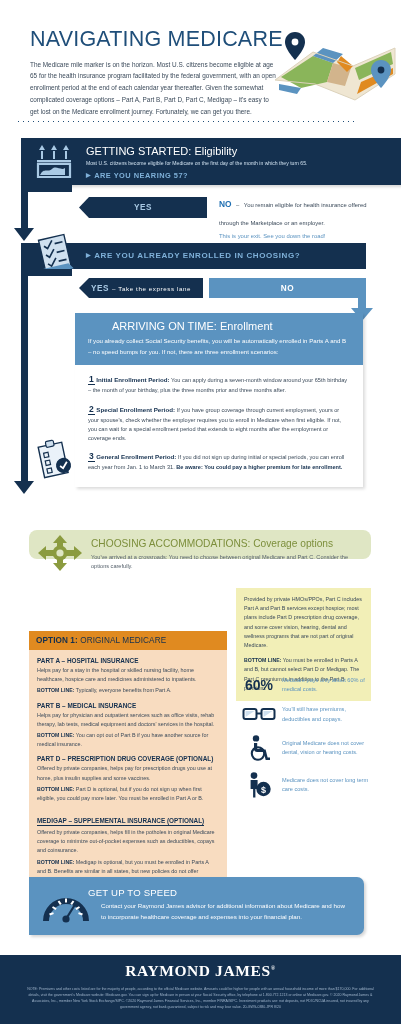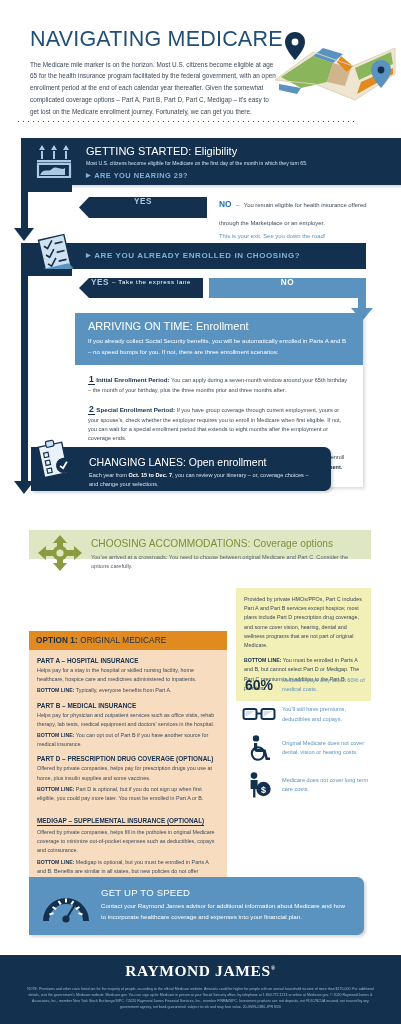--- a/index.html
+++ b/index.html
@@ -54,21 +54,21 @@
   .bar-started .q {
     position: absolute; left: 65px; top: 33px;
     font-size: 7.4px; font-weight: bold; color: #7fb0d8; letter-spacing: .5px;
   }
   .tri { display: inline-block; margin-right: 3px; font-size: 6px; vertical-align: 1px; }
 
   
   .chev {
     position: absolute; background: #14304f; color: #a9c9e4;
     font-size: 8.2px; font-weight: bold; letter-spacing: .6px;
-    display: flex; align-items: flex-start; justify-content: center;
+    display: flex; align-items: center; justify-content: center;
     clip-path: polygon(10px 0, 100% 0, 100% 100%, 10px 100%, 0 50%);
   }
   .chev.light { background: #5b93c0; color: #ffffff; clip-path: none; }
 
   .no-block { position: absolute; }
   .no-block .nolabel { font-size: 8.4px; font-weight: bold; color: #1f6fb2; }
   .no-block .notext { font-size: 5.9px; color: #3b4a5a; line-height: 1.6; }
   .no-block .exit { margin-top: 4px; font-size: 5.9px; color: #5b93c0; }
 
   
@@ -83,21 +83,21 @@
 
   
   .panel-enroll {
     position: absolute; left: 75px; top: 313px; width: 288px;
     background: #ffffff; box-shadow: 2px 2px 3px rgba(0,0,0,.14);
   }
   .panel-enroll .head {
     background: #5b93c0; padding: 7px 13px 8px 13px;
   }
   .panel-enroll .head h3 {
-    font-size: 11px; font-weight: 400; color: #ffffff;
+    font-size: 11px; font-weight: 400; color: #ffffff; margin-left: 24px;
   }
   .panel-enroll .head p {
     margin-top: 4px; font-size: 6.1px; line-height: 1.75; color: #ffffff;
   }
   .panel-enroll .body { padding: 7px 13px 9px 13px; }
   .sc { margin-bottom: 6px; font-size: 5.6px; line-height: 1.65; color: #3b4a5a; }
   .sc .num { font-size: 8.5px; font-weight: bold; color: #14304f; border-bottom: 1px solid #14304f; padding: 0 1px; }
   .sc .ttl { font-weight: bold; color: #14304f; font-size: 6.2px; }
   .sc .warn { font-weight: bold; color: #14304f; }
 
@@ -108,20 +108,21 @@
     box-shadow: 2px 2px 3px rgba(0,0,0,.16);
   }
   .bar-lanes h3 { position: absolute; left: 58px; top: 9px; font-size: 10.5px; font-weight: 400; color: #ffffff; }
   .bar-lanes p { position: absolute; left: 58px; top: 24px; width: 230px; font-size: 5.6px; line-height: 1.6; color: #cfe0ef; }
   .bar-lanes b { color: #ffffff; }
 
   
   .bar-choose {
     position: absolute; left: 29px; top: 530px; width: 342px; height: 29px;
     background: #dfe6c4;
+    border-radius: 8px;
   }
   .bar-choose h3 { position: absolute; left: 62px; top: 8px; font-size: 10.2px; font-weight: 400; color: #7d8f3c; }
   .bar-choose p { position: absolute; left: 62px; top: 23px; width: 270px; font-size: 5.6px; line-height: 1.6; color: #55606b; }
 
   
   .opt1 { position: absolute; left: 29px; top: 588px; width: 198px; }
   .opt2 { position: absolute; left: 236px; top: 588px; width: 135px; }
   .opt1 .hdr {
     background: #e08a20; color: #14304f; font-size: 8.2px;
     padding: 5px 7px; letter-spacing: .1px; margin-top: 43px;
@@ -145,21 +146,21 @@
   .fact .ico { width: 46px; flex: 0 0 46px; display: flex; justify-content: center; color: #14304f; }
   .fact .pct { font-size: 14px; font-weight: bold; color: #14304f; }
   .fact .ftxt { font-size: 5.6px; line-height: 1.65; color: #5b93c0; }
 
   
   .bar-speed {
     position: absolute; left: 29px; top: 877px; width: 335px; height: 58px;
     background: #5b93c0; border-radius: 0 7px 7px 0;
     box-shadow: 2px 2px 3px rgba(0,0,0,.16);
   }
-  .bar-speed h3 { position: absolute; left: 72px; top: 10px; font-size: 9.6px; font-weight: 400; color: #ffffff; letter-spacing: .2px; }
+  .bar-speed h3 { position: absolute; left: 59px; top: 10px; font-size: 9.6px; font-weight: 400; color: #ffffff; letter-spacing: .2px; }
   .bar-speed p { position: absolute; left: 72px; top: 24px; width: 245px; font-size: 6.2px; line-height: 1.75; color: #ffffff; }
 
   
   .footer { position: absolute; left: 0; top: 955px; width: 401px; height: 69px; background: #14304f; }
   .brand {
     position: absolute; left: 0; top: 7px; width: 401px; text-align: center;
     font-family: "Liberation Serif", serif; font-weight: bold;
     font-size: 15.5px; color: #ffffff; letter-spacing: .6px;
   }
   .brand sup { font-size: 6px; vertical-align: super; }
@@ -212,21 +213,21 @@
         <path d="M7 0 l3 5 h-6 z"></path>
           <path d="M19 0 l3 5 h-6 z"></path>
           <path d="M31 0 l3 5 h-6 z"></path>
         <rect x="2" y="15" width="34" height="2.4"></rect>
         <path d="M3 19 h32 v13 h-32 z" fill="none" stroke="#a9c9e4" stroke-width="2.2"></path>
         <path d="M5 30 c4 -8 8 -2 12 -6 c4 -4 9 2 13 -1 v7 h-25 z"></path>
       </g>
     </svg>
     <h2>GETTING STARTED: Eligibility</h2>
     <div class="sub">Most U.S. citizens become eligible for Medicare on the first day of the month in which they turn 65.</div>
-    <div class="q"><span class="tri">▶</span><span>ARE YOU NEARING 29?</span></div>
+    <div class="q"><span class="tri">▶</span><span>ARE YOU NEARING 57?</span></div>
   </div>
 
   <div class="rail" style="left:21px;top:185px;width:7px;height:47px;"></div>
   <div class="rail" style="left:21px;top:185px;width:51px;height:7px;"></div>
   <div class="arrowdown" style="left:14px;top:228px;border-left:10.5px solid transparent;border-right:10.5px solid transparent;border-top:13px solid #14304f;"></div>
 
   <div class="chev" style="left:79px;top:197px;width:128px;height:21px;">
     <span>YES</span>
   </div>
 
@@ -284,24 +285,20 @@
         <span class="num">2</span>
         <span class="ttl">Special Enrollment Period:</span><span> If you have group coverage through current employment, yours or your spouse's, check whether the employer requires you to enroll in Medicare when first eligible. If not, you can wait for a special enrollment period that extends to eight months after the employment or coverage ends.</span>
       </div>
       <div class="sc">
         <span class="num">3</span>
         <span class="ttl">General Enrollment Period:</span><span> If you did not sign up during initial or special periods, you can enroll each year from Jan. 1 to March 31. </span><span class="warn">Be aware: You could pay a higher premium for late enrollment.</span>
       </div>
     </div>
   </div>
 
-  <div class="bar-lanes">
-    <h3>CHANGING LANES: Open enrollment</h3>
-    <p><span>Each year from </span><b>Oct. 15 to Dec. 7</b><span>, you can review your itinerary – or, coverage choices – and change your selections.</span></p>
-  </div>
   <svg style="position:absolute;left:34px;top:437px;width:42px;height:44px" viewBox="0 0 42 44">
     <g transform="rotate(-12 21 22)">
       <rect x="7" y="7" width="24" height="31" fill="#eaf2f9" stroke="#14304f" stroke-width="1.4"></rect>
       <rect x="15" y="3" width="8" height="6" rx="1.5" fill="#cfe0ef" stroke="#14304f" stroke-width="1.2"></rect>
       <rect x="11" y="14" width="4.5" height="4.5" fill="none" stroke="#14304f" stroke-width="1.2"></rect>
       <rect x="11" y="22" width="4.5" height="4.5" fill="none" stroke="#14304f" stroke-width="1.2"></rect>
       <rect x="11" y="30" width="4.5" height="4.5" fill="none" stroke="#14304f" stroke-width="1.2"></rect>
       <circle cx="28" cy="30" r="7.5" fill="#14304f"></circle>
       <path d="M24.5 30 l2.5 2.6 l5 -5.4" fill="none" stroke="#ffffff" stroke-width="1.8"></path>
     </g>

